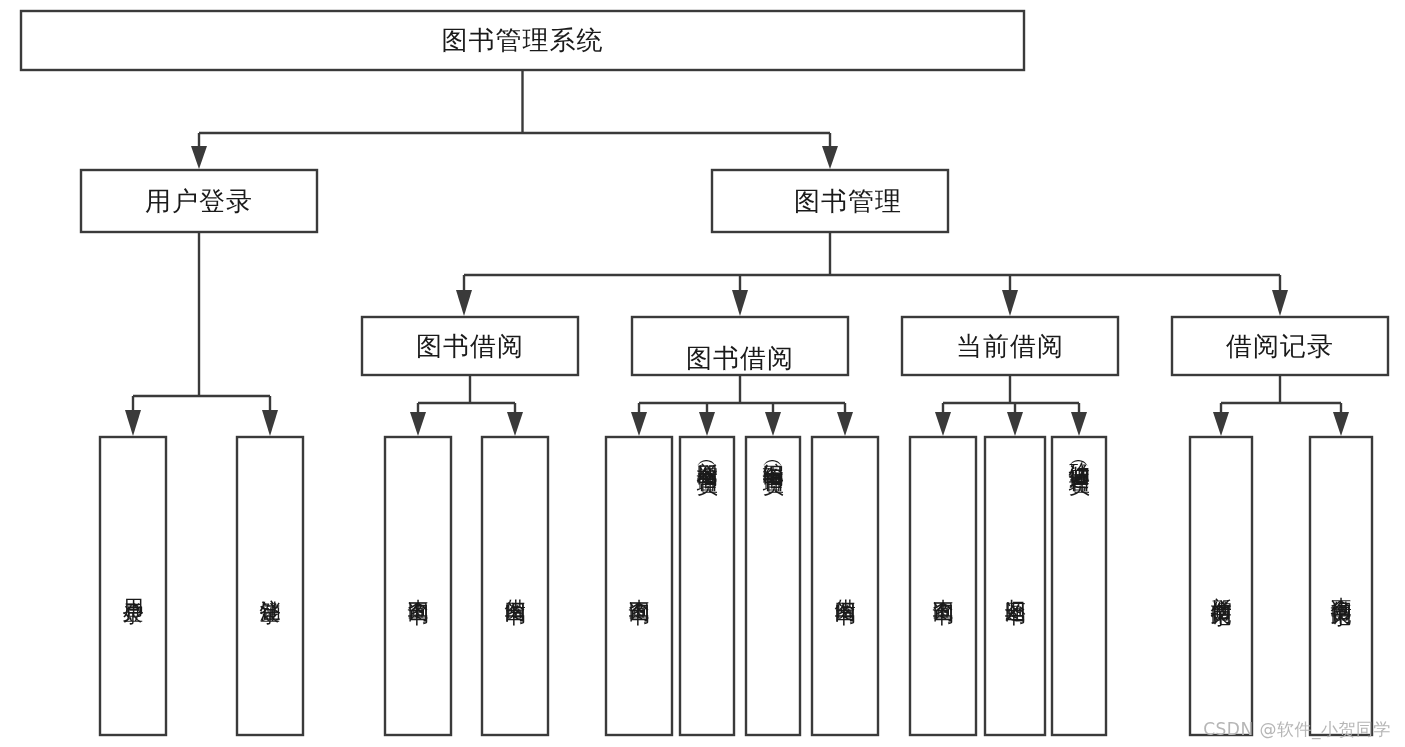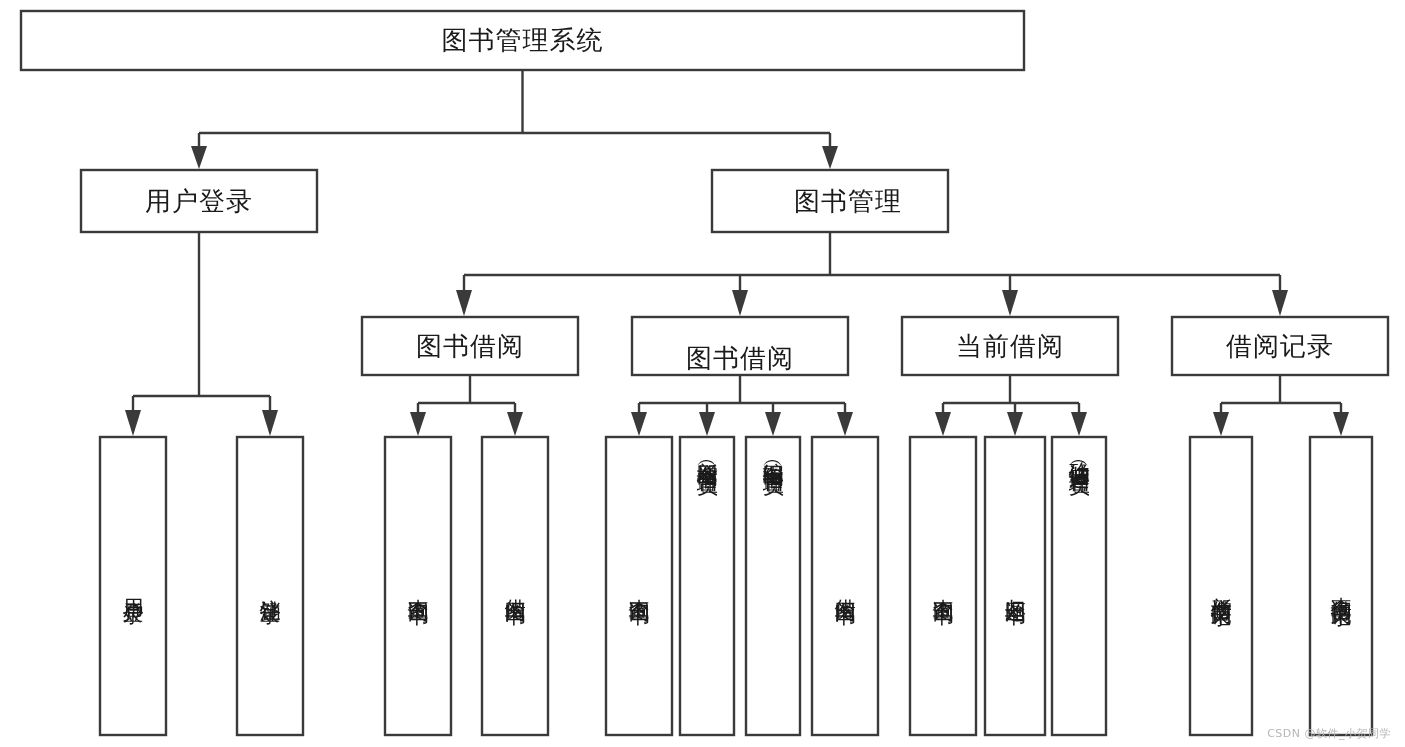--- a/index.html
+++ b/index.html
@@ -41,21 +41,21 @@
   }
   .arrow-head {
     fill: #3a3a3a;
     stroke: none;
   }
   .watermark-text {
     position: absolute;
     right: 14px;
     bottom: 6px;
     font-family: "DejaVu Sans", "Liberation Sans", sans-serif;
-    font-size: 11px;
+    font-size: 17px;
     color: #b6b6b6;
     white-space: nowrap;
     letter-spacing: 0.5px;
     pointer-events: none;
   }
   .vlabel-wrap {
     position: absolute;
     display: flex;
     align-items: center;
     justify-content: center;

